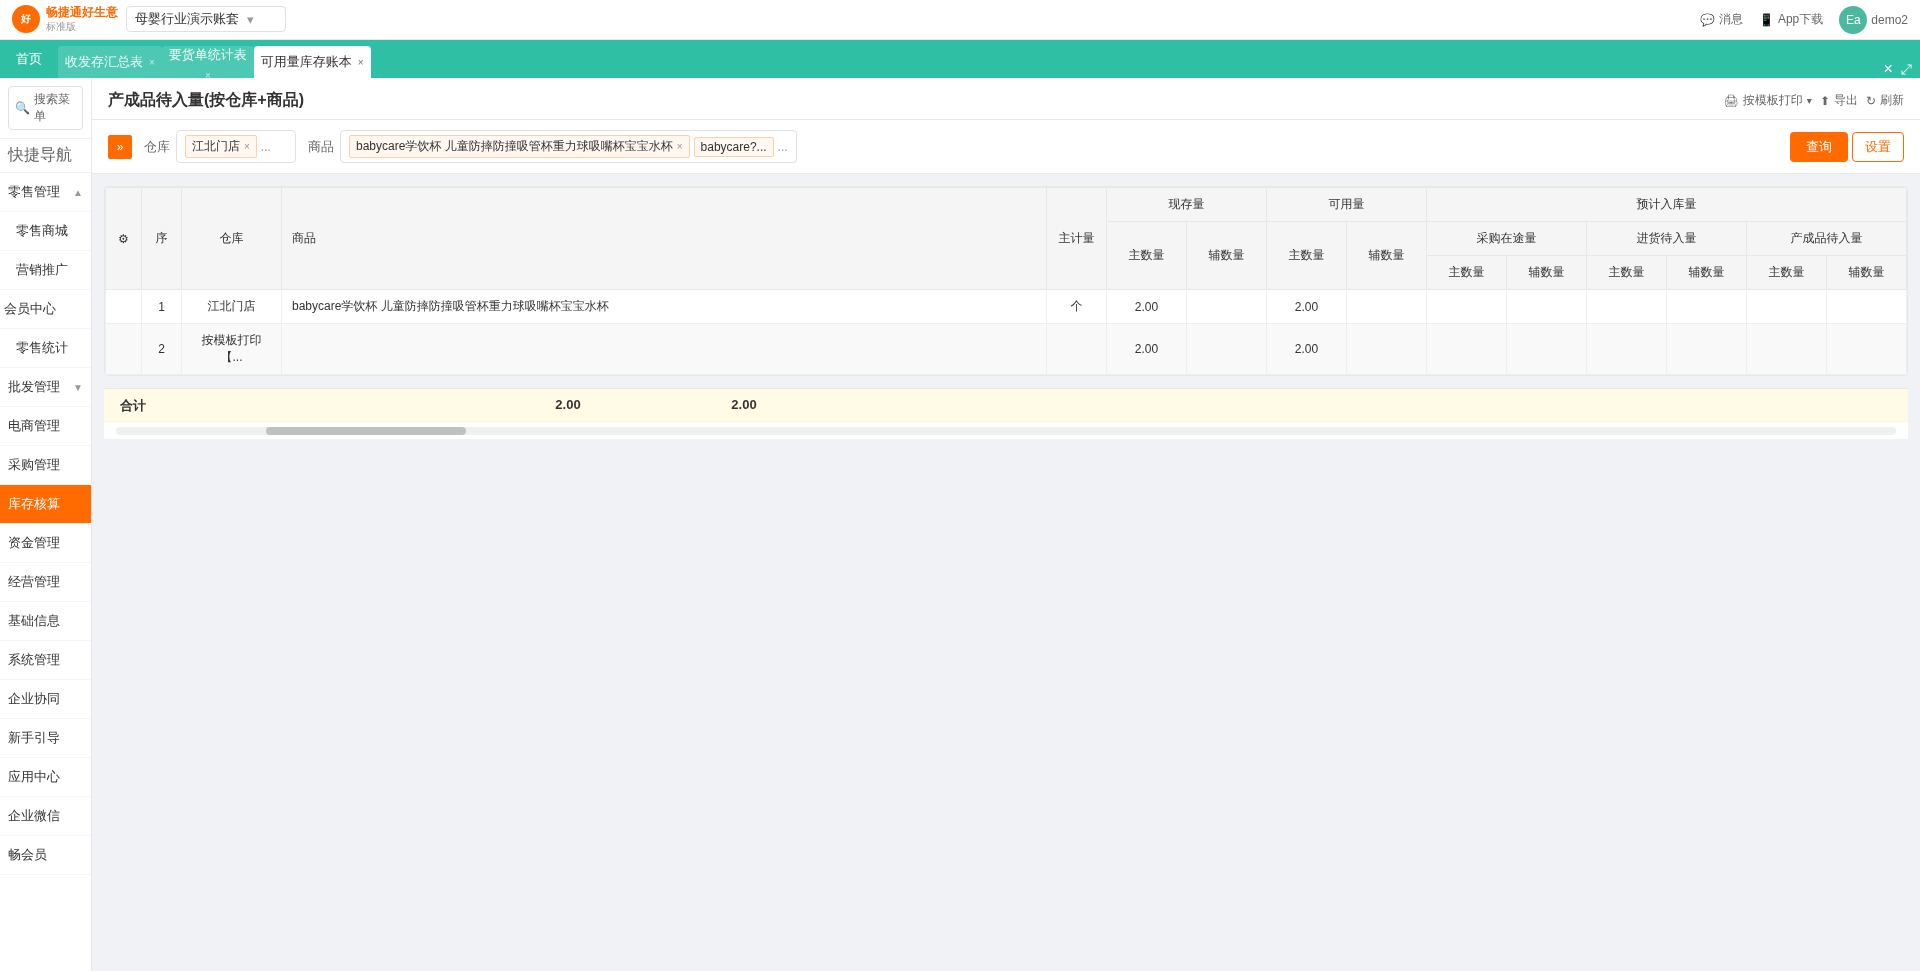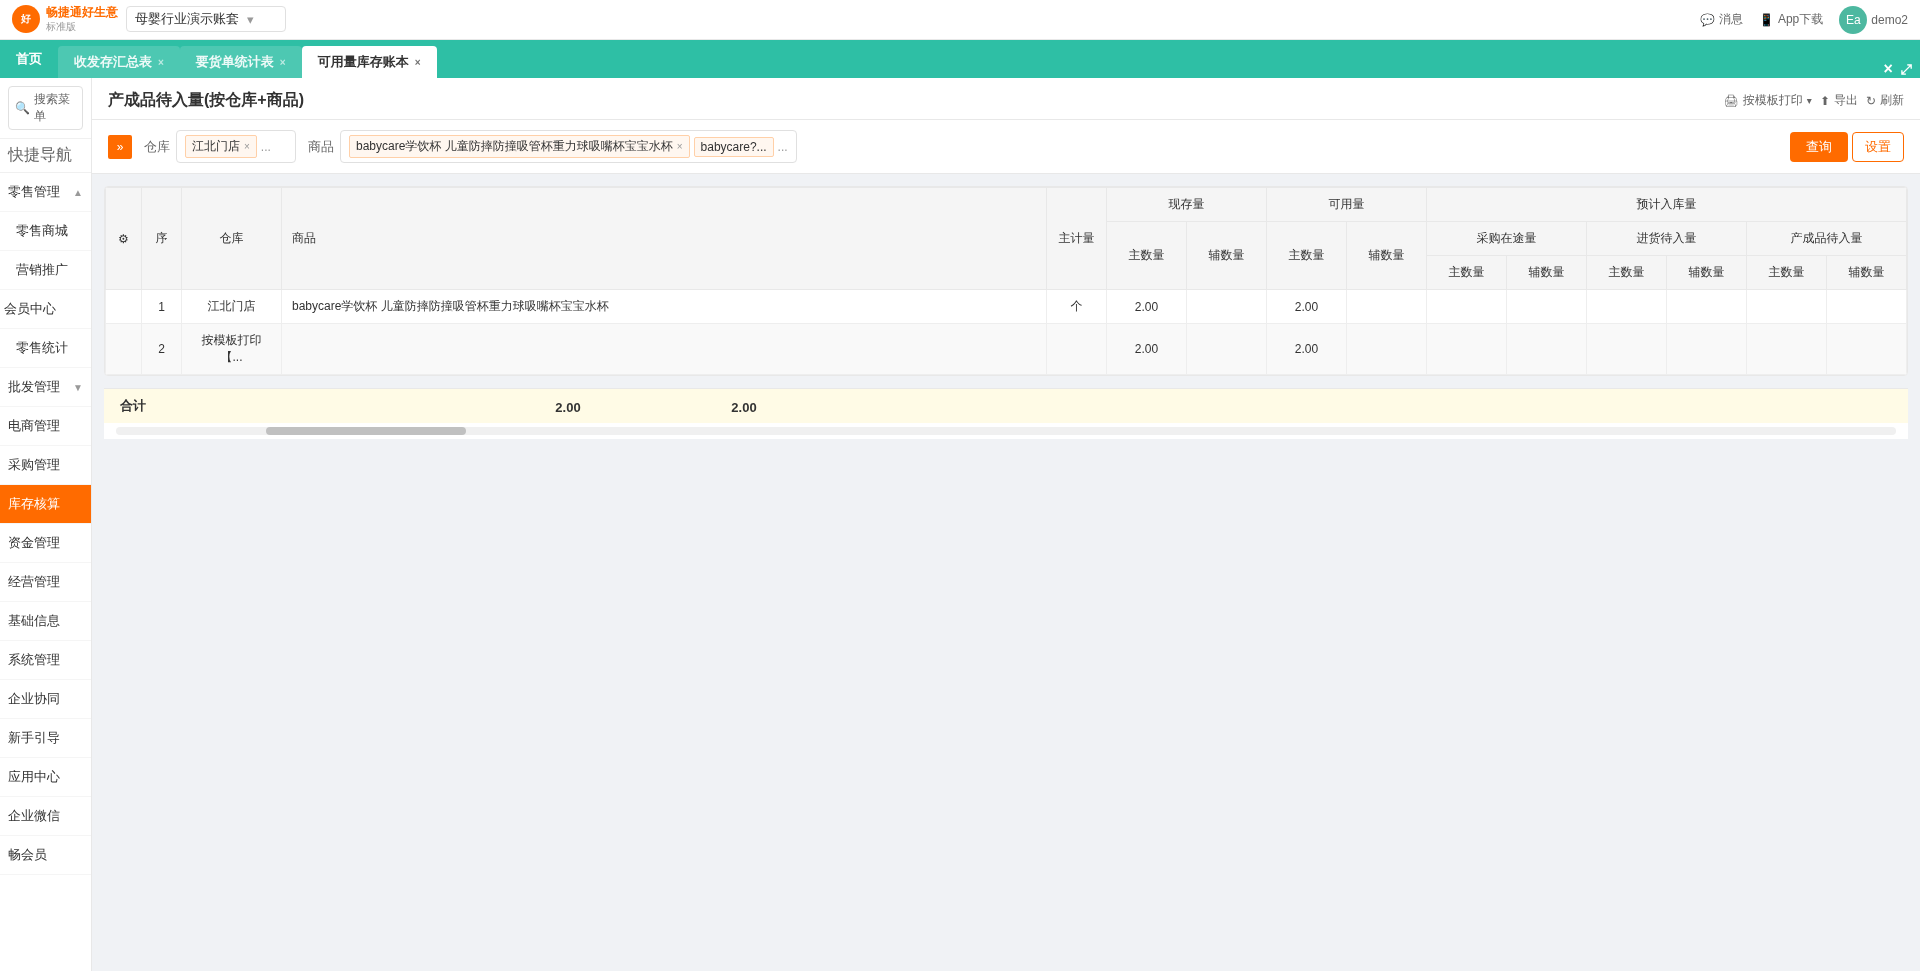--- a/index.html
+++ b/index.html
@@ -35,21 +35,21 @@
       height: 38px;
       background: #2ebfa5;
       display: flex;
       align-items: flex-end;
       padding: 0 0 0 0;
     }
     .nav-tab {
       height: 32px;
       display: flex;
       align-items: center;
-      padding: 0 16px;
+      padding: 0 7px;
       font-size: 13px;
       cursor: pointer;
       color: rgba(255,255,255,0.85);
       gap: 6px;
       border-radius: 4px 4px 0 0;
       margin-top: 6px;
     }
     .nav-tab.active {
       background: #fff;
       color: #333;
@@ -279,29 +279,29 @@
     </div>
     <div class="top-right-item">
       <div class="avatar">
         <span>Ea</span>
       </div>
       <span>demo2</span>
     </div>
   </div>
 </div>
 
-<div class="nav-tabs" style="background:#2ebfa5;font-weight:bold;">
+<div class="nav-tabs" style="background:#2ebfa5;">
   <div class="nav-tab-home" style="color:white;font-size:13px;padding:0 16px;display:flex;align-items:center;height:100%;">
     <span>首页</span>
   </div>
   <div class="nav-tab" style="background:rgba(255,255,255,0.15);color:rgba(255,255,255,0.9);">
     <span>收发存汇总表</span>
     <span class="close-btn">×</span>
   </div>
-  <div class="nav-tab" style="background:rgba(255,255,255,0.15);color:rgba(255,255,255,0.9);">
+  <div class="nav-tab" style="background:rgba(255,255,255,0.15);color:rgba(255,255,255,0.9);flex-direction:column;">
     <span>要货单统计表</span>
     <span class="close-btn">×</span>
   </div>
   <div class="nav-tab active">
     <span>可用量库存账本</span>
     <span class="close-btn">×</span>
   </div>
   <div class="nav-right">
     <span style="cursor:pointer;font-size:16px;">×</span>
     <span style="cursor:pointer;font-size:14px;">⤢</span>
@@ -497,21 +497,21 @@
             <td></td>
             <td></td>
             <td></td>
             <td></td>
             <td></td>
           </tr>
         </tbody>
       </table>
     </div>
 
-    <div class="footer-bar" style="background:#fffbe6;border-top:1px solid #e8e8e8;padding:8px 16px;margin:0 12px 0 12px;display:flex;align-items:flex-end;gap:8px;">
+    <div class="footer-bar" style="background:#fffbe6;border-top:1px solid #e8e8e8;padding:8px 16px;margin:0 12px 0 12px;display:flex;align-items:flex-start;gap:8px;">
       <span style="font-weight:bold;min-width:400px;">合计</span>
       <span style="font-weight:bold;min-width:80px;text-align:center;">2.00</span>
       <span style="min-width:80px;"></span>
       <span style="font-weight:bold;min-width:80px;text-align:center;">2.00</span>
     </div>
 
     <div class="scrollbar-area" style="padding:4px 12px;background:#fff;margin:0 12px;">
       <div class="fake-scrollbar">
         <div class="fake-scrollbar-thumb"></div>
       </div>

